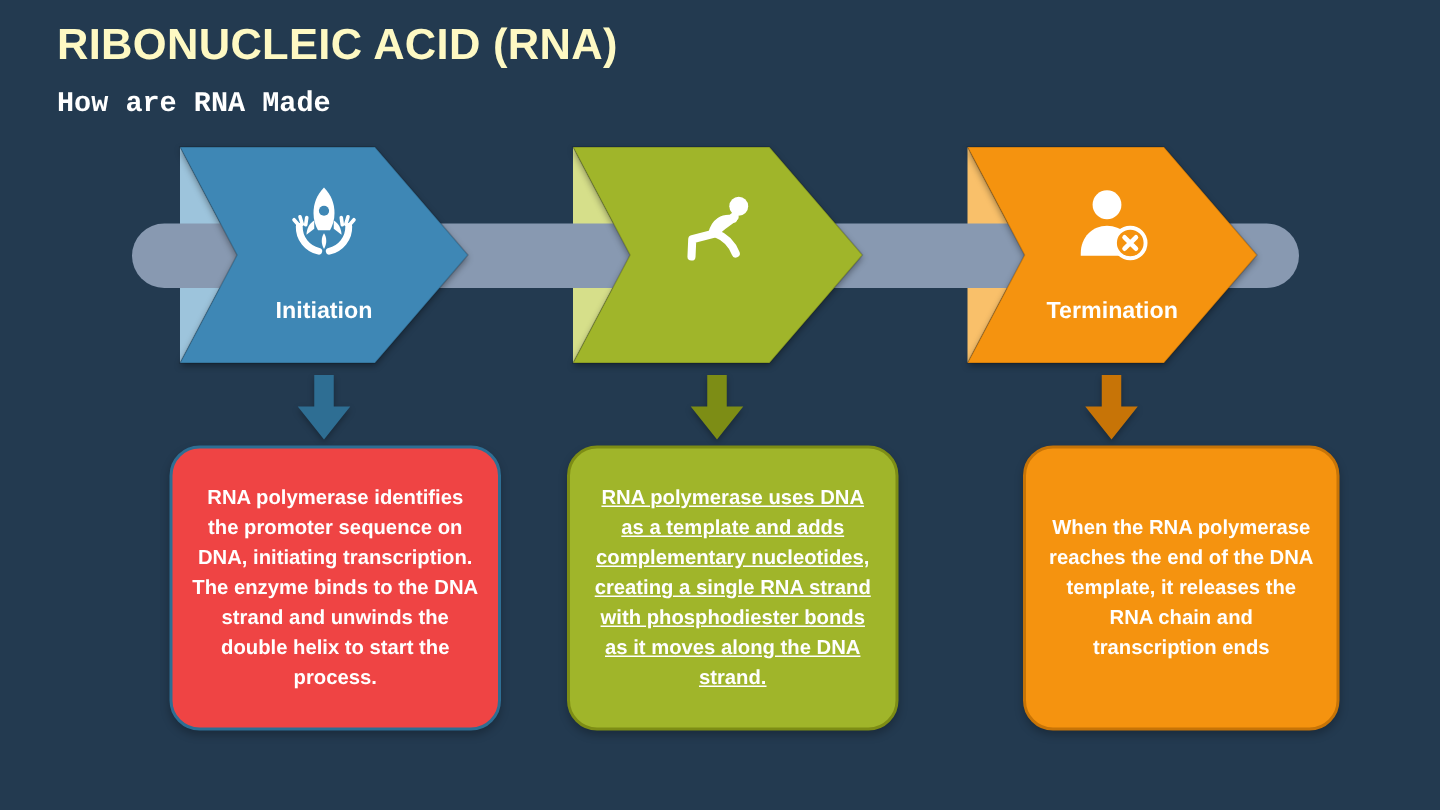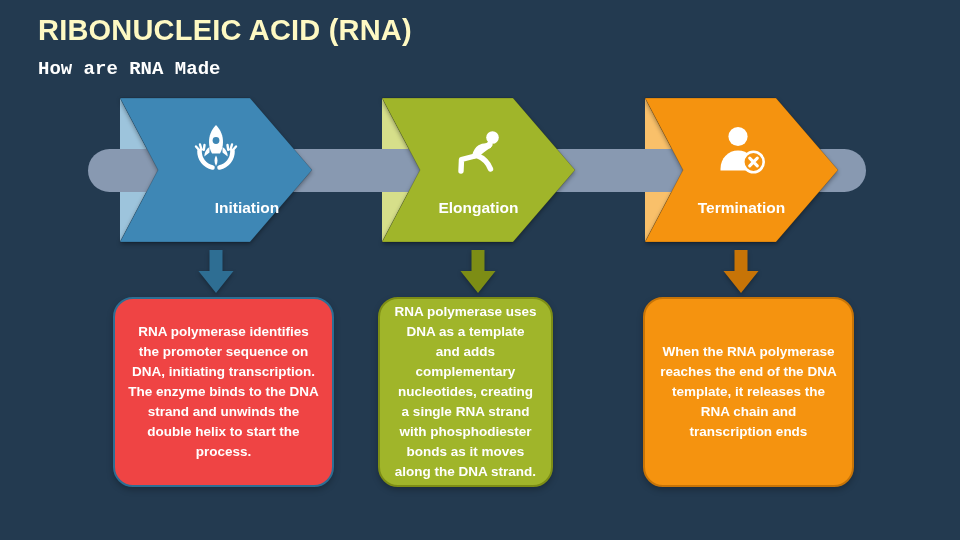--- a/index.html
+++ b/index.html
@@ -22,34 +22,34 @@
   .main-shapes polygon { stroke: rgba(0,0,0,.18); stroke-width: 1; }
   .down-arrows { filter: drop-shadow(0 2px 2px rgba(0,0,0,.3)); }
   .step-icon { position: absolute; width: 60px; height: 60px; }
   #icon-1 { left: 186px; top: 121px; }
   #icon-2 { left: 448px; top: 121px; }
   #icon-3 { left: 711px; top: 121px; }
   .step-label {
     position: absolute; top: 197px; height: 22px; line-height: 22px;
     color: #fff; font-weight: 700; font-size: 15.5px; text-align: center;
   }
-  #label-1 { left: 107px; width: 192px; padding-left: 44px; }
+  #label-1 { left: 120px; width: 192px; }
   #label-2 { left: 382px; width: 193px; }
   #label-3 { left: 645px; width: 193px; }
   .desc-box {
     position: absolute; top: 297px; height: 190px;
     border-radius: 20px; border: 2.5px solid;
     display: flex; align-items: center; justify-content: center;
     box-sizing: border-box; padding: 8px 13px;
     color: #fff; font-size: 13.5px; font-weight: 700;
     line-height: 1.48; text-align: center;
     box-shadow: 0 3px 6px rgba(0,0,0,.25);
   }
   #box-1 { left: 113px; width: 221px; }
-  #box-2 { left: 378px; width: 175px; }
+  #box-2 { left: 378px; width: 221px; text-decoration: underline; }
   #box-3 { left: 643px; width: 211px; }
   .icon-stroke { fill: none; stroke: #fff; stroke-linecap: round; stroke-linejoin: round; }
 </style>
 </head>
 <body>
 
 <div class="slide" style="background-color: rgb(35, 58, 80);">
 
   <div class="title">RIBONUCLEIC ACID (RNA)</div>
   <div class="subtitle">How are RNA Made</div>
@@ -96,26 +96,25 @@
   </svg>
 
   <svg id="icon-3" class="step-icon" viewBox="0 0 60 60">
     <circle cx="27" cy="15.5" r="9.6" fill="#fff"></circle>
     <path d="M9.5 48 C9.5 37 17.3 29.5 27 29.5 C36.7 29.5 44.5 37 44.5 48 L44.5 49.5 L9.5 49.5 Z" fill="#fff"></path>
     <circle cx="42.5" cy="41" r="10.2" stroke="#fff" stroke-width="2.6" style="fill: rgb(245, 147, 15);"></circle>
     <path class="icon-stroke" d="M38.7 37.2 L46.3 44.8 M46.3 37.2 L38.7 44.8" stroke-width="3.1"></path>
   </svg>
 
   <div id="label-1" class="step-label">Initiation</div>
-  <div id="label-2" class="step-label">Elongation</div>
   <div id="label-3" class="step-label">Termination</div>
 
   <div id="box-1" class="desc-box" style="background-color: #ef4444; border-color: rgb(46, 110, 147);">
     <span>RNA polymerase identifies the promoter sequence on DNA, initiating transcription. The enzyme binds to the DNA strand and unwinds the double helix to start the process.</span>
   </div>
   <div id="box-2" class="desc-box" style="background-color: rgb(160, 181, 42); border-color: rgb(125, 141, 21);">
     <span>RNA polymerase uses DNA as a template and adds complementary nucleotides, creating a single RNA strand with phosphodiester bonds as it moves along the DNA strand.</span>
   </div>
-  <div id="box-3" class="desc-box" style="background-color: rgb(245, 147, 15); border-color: rgb(199, 116, 7);">
+  <div id="box-3" class="desc-box" style="background-color: rgb(245, 147, 15); border-color: rgb(199, 116, 7); margin-left: 39px;">
     <span>When the RNA polymerase reaches the end of the DNA template, it releases the RNA chain and transcription ends</span>
   </div>
 
 </div>
 
 </body></html>

